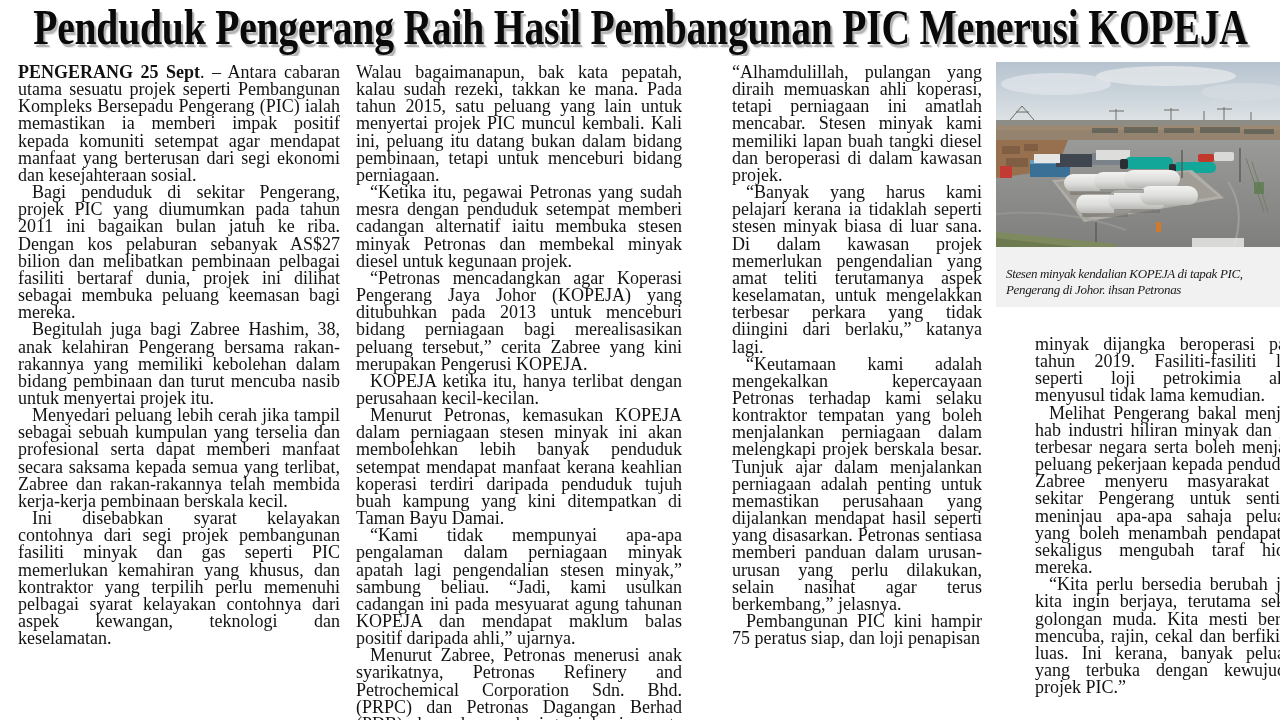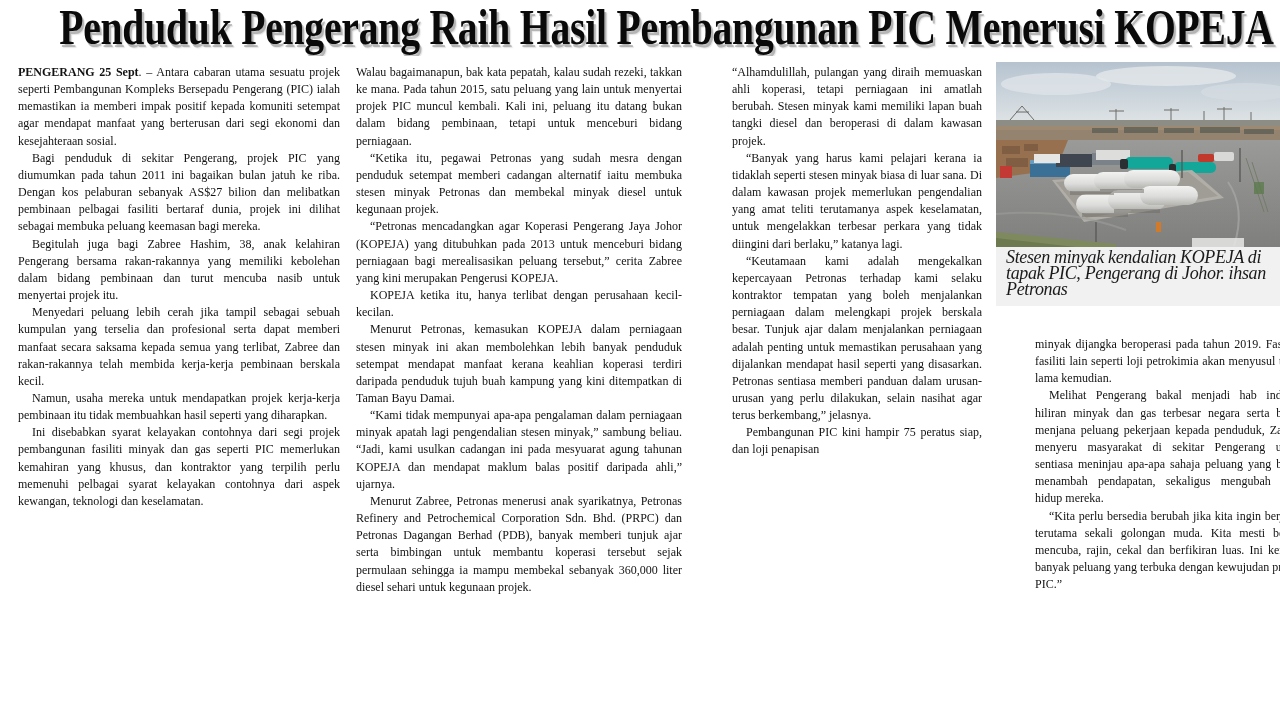--- a/index.html
+++ b/index.html
@@ -25,41 +25,41 @@
 
   
   .headline-wrap {
     position: absolute;
     left: 0;
     top: 0;
     width: 1280px;
     height: 56px;
     display: flex;
     align-items: center;
-    justify-content: flex-end;
+    justify-content: center;
     overflow: hidden;
   }
   .headline {
     font-family: "Liberation Serif", "DejaVu Serif", serif;
     font-weight: bold;
     font-size: 40px;
     line-height: 44px;
     letter-spacing: -0.2px;
     white-space: nowrap;
     color: #0a0a0a;
     transform: scaleY(1.25) scaleX(0.99);
     transform-origin: center center;
     text-shadow: 2px 2px 0 rgba(140,140,140,0.55), 3px 3px 1px rgba(190,190,190,0.4);
   }
 
   
   .col {
     position: absolute;
     top: 64px;
-    font-size: 12px;
+    font-size: 18px;
     line-height: 17.15px;
     text-align: justify;
     text-justify: inter-word;
     hyphens: manual;
     color: #121212;
   }
   .col p {
     margin: 0;
     text-indent: 14px;
   }
@@ -88,58 +88,57 @@
     height: 185px;
     overflow: hidden;
     background: #b9c3cb;
   }
   .photo svg { display: block; }
 
   .caption {
     width: 284px;
     box-sizing: border-box;
     background: #f1f1f1;
-    padding: 2px 10px 9px 10px;
+    padding: 19px 10px 9px 10px;
     font-style: italic;
-    font-size: 18px;
+    font-size: 13px;
     line-height: 16px;
     color: #1a1a1a;
     letter-spacing: -0.35px;
   }
 </style>
 </head>
 <body>
 
 <div id="page">
 
   <div class="headline-wrap">
     <div class="headline">Penduduk Pengerang Raih Hasil Pembangunan PIC Menerusi KOPEJA</div>
   </div>
 
   <div class="col" id="col1">
     <p class="noindent"><span class="lead">PENGERANG 25 Sept</span>. – Antara cabaran utama sesuatu projek seperti Pembangunan Kompleks Bersepadu Pengerang (PIC) ialah memastikan ia memberi impak positif kepada komuniti setempat agar mendapat manfaat yang berterusan dari segi ekonomi dan kesejahteraan sosial.</p>
     <p>Bagi penduduk di sekitar Pengerang, projek PIC yang diumumkan pada tahun 2011 ini bagaikan bulan jatuh ke riba. Dengan kos pelaburan sebanyak AS$27 bilion dan melibatkan pembinaan pelbagai fasiliti bertaraf dunia, projek ini dilihat sebagai membuka peluang keemasan bagi mereka.</p>
     <p>Begitulah juga bagi Zabree Hashim, 38, anak kelahiran Pengerang bersama rakan-rakannya yang memiliki kebolehan dalam bidang pembinaan dan turut mencuba nasib untuk menyertai projek itu.</p>
     <p>Menyedari peluang lebih cerah jika tampil sebagai sebuah kumpulan yang terselia dan profesional serta dapat memberi manfaat secara saksama kepada semua yang terlibat, Zabree dan rakan-rakannya telah membida kerja-kerja pembinaan berskala kecil.</p>
-    <p>Namun, usaha mereka untuk mendapatkan projek kerja-kerja pembinaan itu tidak membuahkan hasil seperti yang diharapkan.</p>
     <p>Ini disebabkan syarat kelayakan contohnya dari segi projek pembangunan fasiliti minyak dan gas seperti PIC memerlukan kemahiran yang khusus, dan kontraktor yang terpilih perlu memenuhi pelbagai syarat kelayakan contohnya dari aspek kewangan, teknologi dan keselamatan.</p>
   </div>
 
   <div class="col" id="col2">
     <p class="noindent">Walau bagaimanapun, bak kata pepatah, kalau sudah rezeki, takkan ke mana. Pada tahun 2015, satu peluang yang lain untuk menyertai projek PIC muncul kembali. Kali ini, peluang itu datang bukan dalam bidang pembinaan, tetapi untuk menceburi bidang perniagaan.</p>
     <p>“Ketika itu, pegawai Petronas yang sudah mesra dengan penduduk setempat memberi cadangan alternatif iaitu membuka stesen minyak Petronas dan membekal minyak diesel untuk kegunaan projek.</p>
     <p>“Petronas mencadangkan agar Koperasi Pengerang Jaya Johor (KOPEJA) yang ditubuhkan pada 2013 untuk menceburi bidang perniagaan bagi merealisasikan peluang tersebut,” cerita Zabree yang kini merupakan Pengerusi KOPEJA.</p>
     <p>KOPEJA ketika itu, hanya terlibat dengan perusahaan kecil-kecilan.</p>
     <p>Menurut Petronas, kemasukan KOPEJA dalam perniagaan stesen minyak ini akan membolehkan lebih banyak penduduk setempat mendapat manfaat kerana keahlian koperasi terdiri daripada penduduk tujuh buah kampung yang kini ditempatkan di Taman Bayu Damai.</p>
     <p>“Kami tidak mempunyai apa-apa pengalaman dalam perniagaan minyak apatah lagi pengendalian stesen minyak,” sambung beliau. “Jadi, kami usulkan cadangan ini pada mesyuarat agung tahunan KOPEJA dan mendapat maklum balas positif daripada ahli,” ujarnya.</p>
     <p>Menurut Zabree, Petronas menerusi anak syarikatnya, Petronas Refinery and Petrochemical Corporation Sdn. Bhd. (PRPC) dan Petronas Dagangan Berhad (PDB), banyak memberi tunjuk ajar serta bimbingan untuk membantu koperasi tersebut sejak permulaan sehingga ia mampu membekal sebanyak 360,000 liter diesel sehari untuk kegunaan projek.</p>
   </div>
 
   <div class="col" id="col3">
-    <p class="noindent">“Alhamdulillah, pulangan yang diraih memuaskan ahli koperasi, tetapi perniagaan ini amatlah berubah. Stesen minyak kami memiliki lapan buah tangki diesel dan beroperasi di dalam kawasan projek.</p>
+    <p class="noindent">“Alhamdulillah, pulangan yang diraih memuaskan ahli koperasi, tetapi perniagaan ini amatlah mencabar. Stesen minyak kami memiliki lapan buah tangki diesel dan beroperasi di dalam kawasan projek.</p>
     <p>“Banyak yang harus kami pelajari kerana ia tidaklah seperti stesen minyak biasa di luar sana. Di dalam kawasan projek memerlukan pengendalian yang amat teliti terutamanya aspek keselamatan, untuk mengelakkan terbesar perkara yang tidak diingini dari berlaku,” katanya lagi.</p>
     <p>“Keutamaan kami adalah mengekalkan kepercayaan Petronas terhadap kami selaku kontraktor tempatan yang boleh menjalankan perniagaan dalam melengkapi projek berskala besar. Tunjuk ajar dalam menjalankan perniagaan adalah penting untuk memastikan perusahaan yang dijalankan mendapat hasil seperti yang disasarkan. Petronas sentiasa memberi panduan dalam urusan-urusan yang perlu dilakukan, selain nasihat agar terus berkembang,” jelasnya.</p>
     <p>Pembangunan PIC kini hampir 75 peratus siap, dan loji penapisan</p>
   </div>
 
   <div class="photo-block">
     <div class="photo">
       <svg width="284" height="185" viewBox="0 0 284 185" xmlns="http://www.w3.org/2000/svg">
         <defs>
           <linearGradient id="skyg" x1="0" y1="0" x2="0" y2="1">

